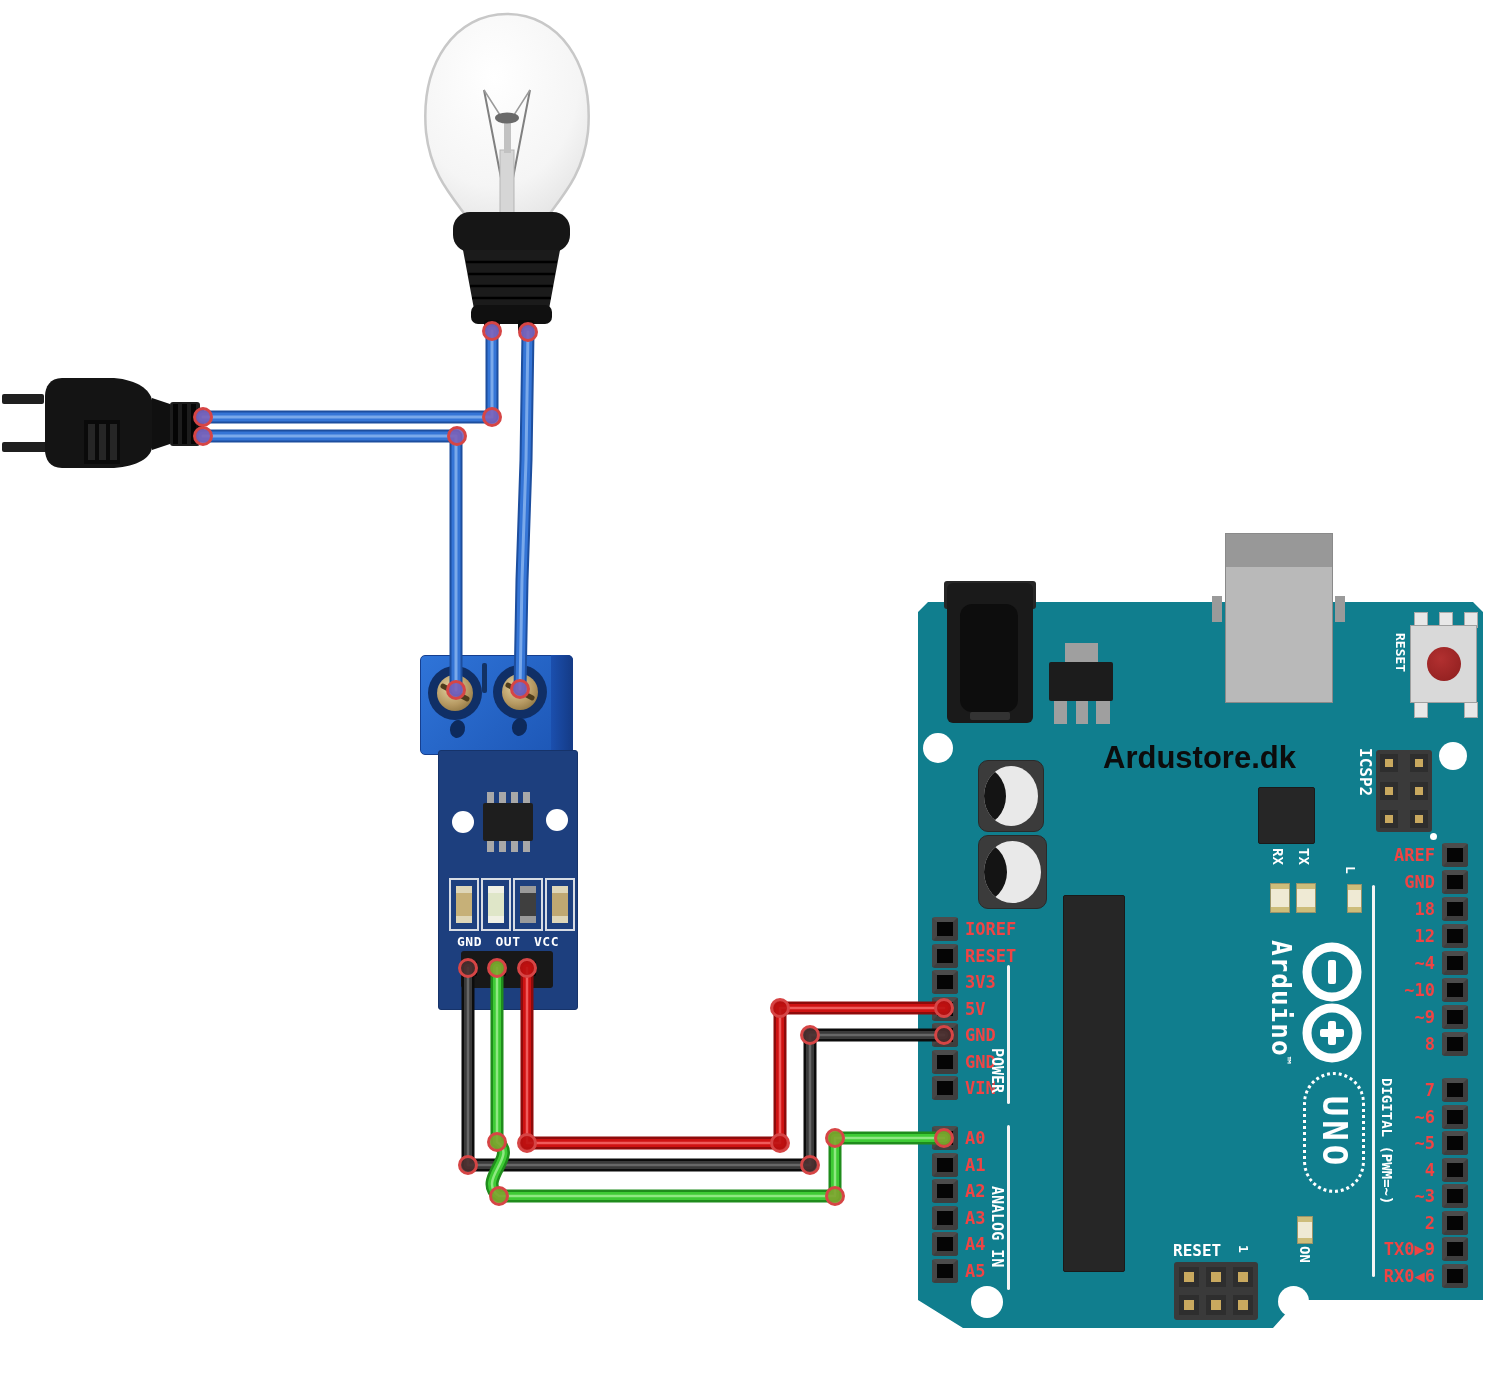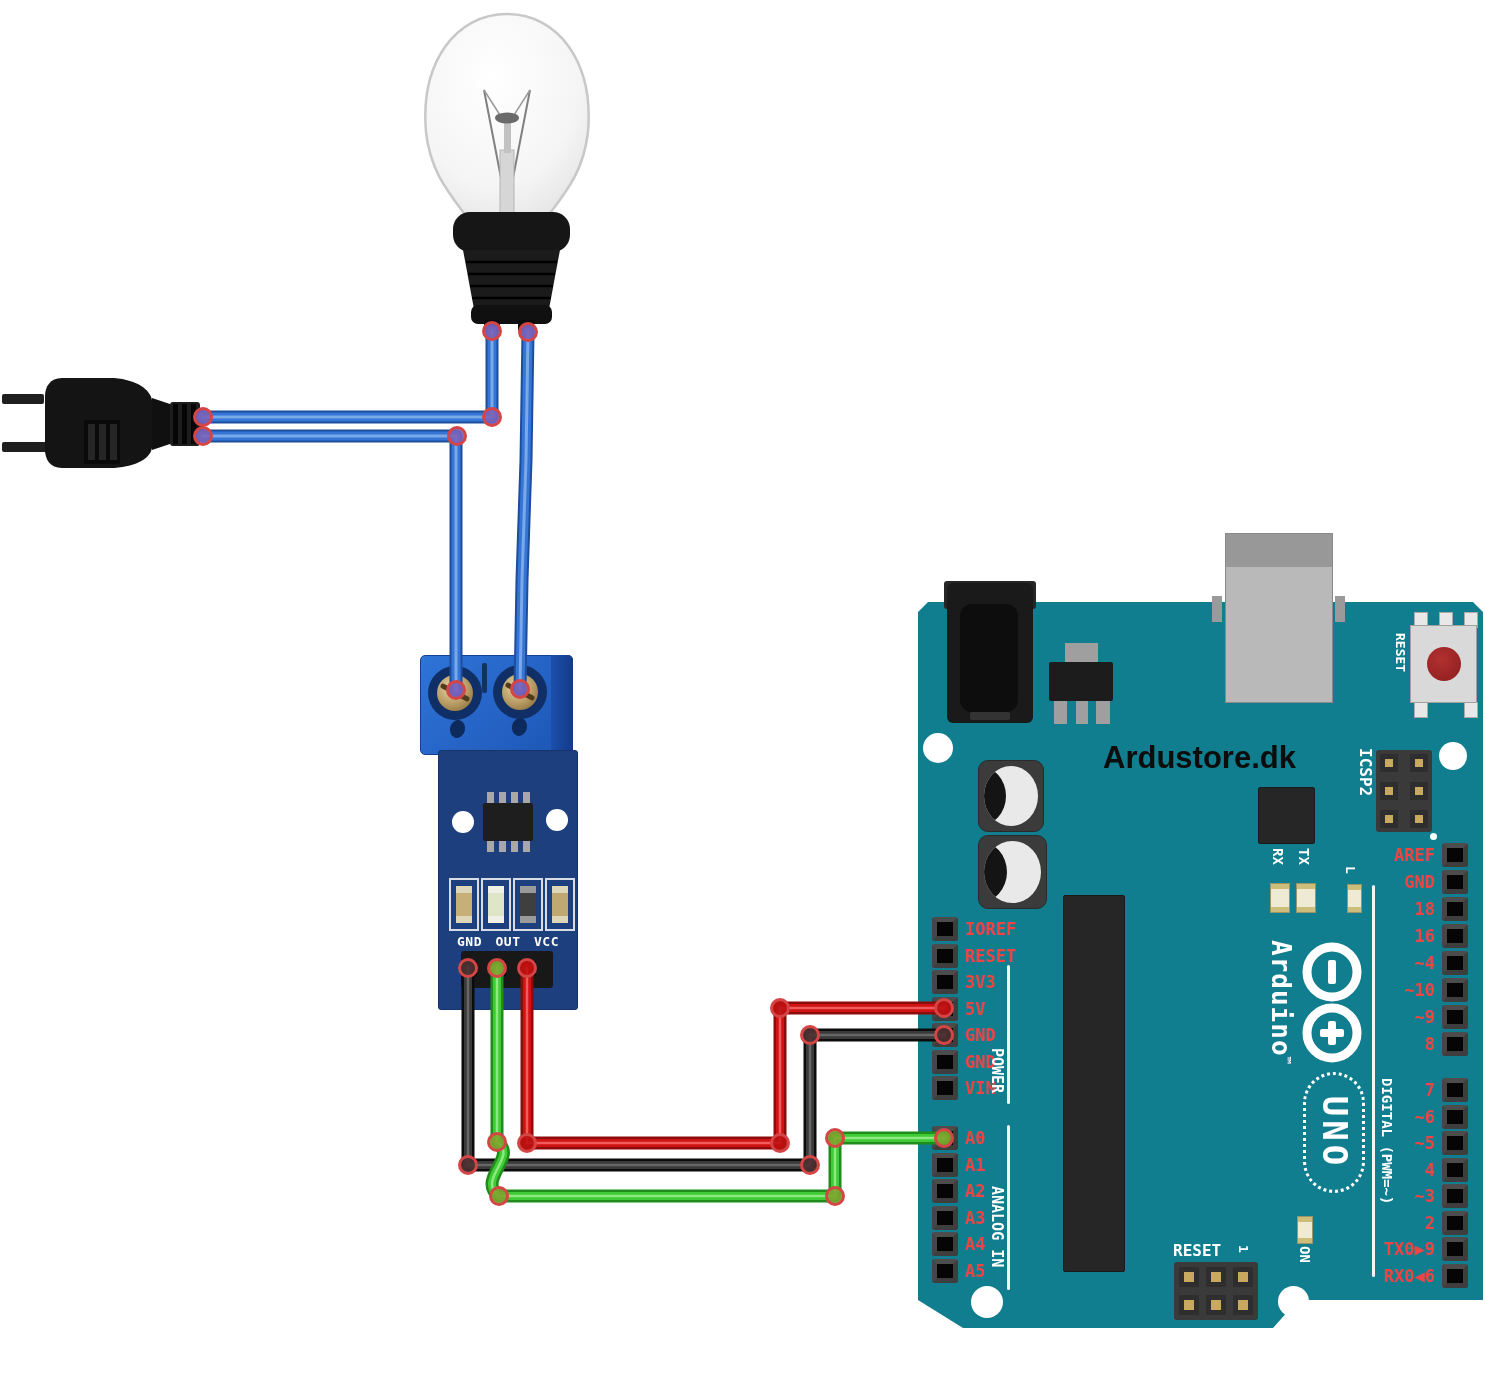--- a/index.html
+++ b/index.html
@@ -164,21 +164,21 @@
       <div class="pin"></div>
       <div class="pin"></div>
       <div class="pin"></div>
       <div class="pin"></div>
       <div class="pin"></div>
     </div>
     <div class="rowlbls ralign" style="left:390px;top:240px;--rh:27px;width:127px;">
       <div>AREF</div>
       <div>GND</div>
       <div>18</div>
-      <div>16</div>
+      <div>12</div>
       <div>~4</div>
       <div>~10</div>
       <div>~9</div>
       <div>8</div>
     </div>
 
     <div class="pinstrip" style="left:524px;top:476px;--pg:2.5px;">
       <div class="pin"></div>
       <div class="pin"></div>
       <div class="pin"></div>

